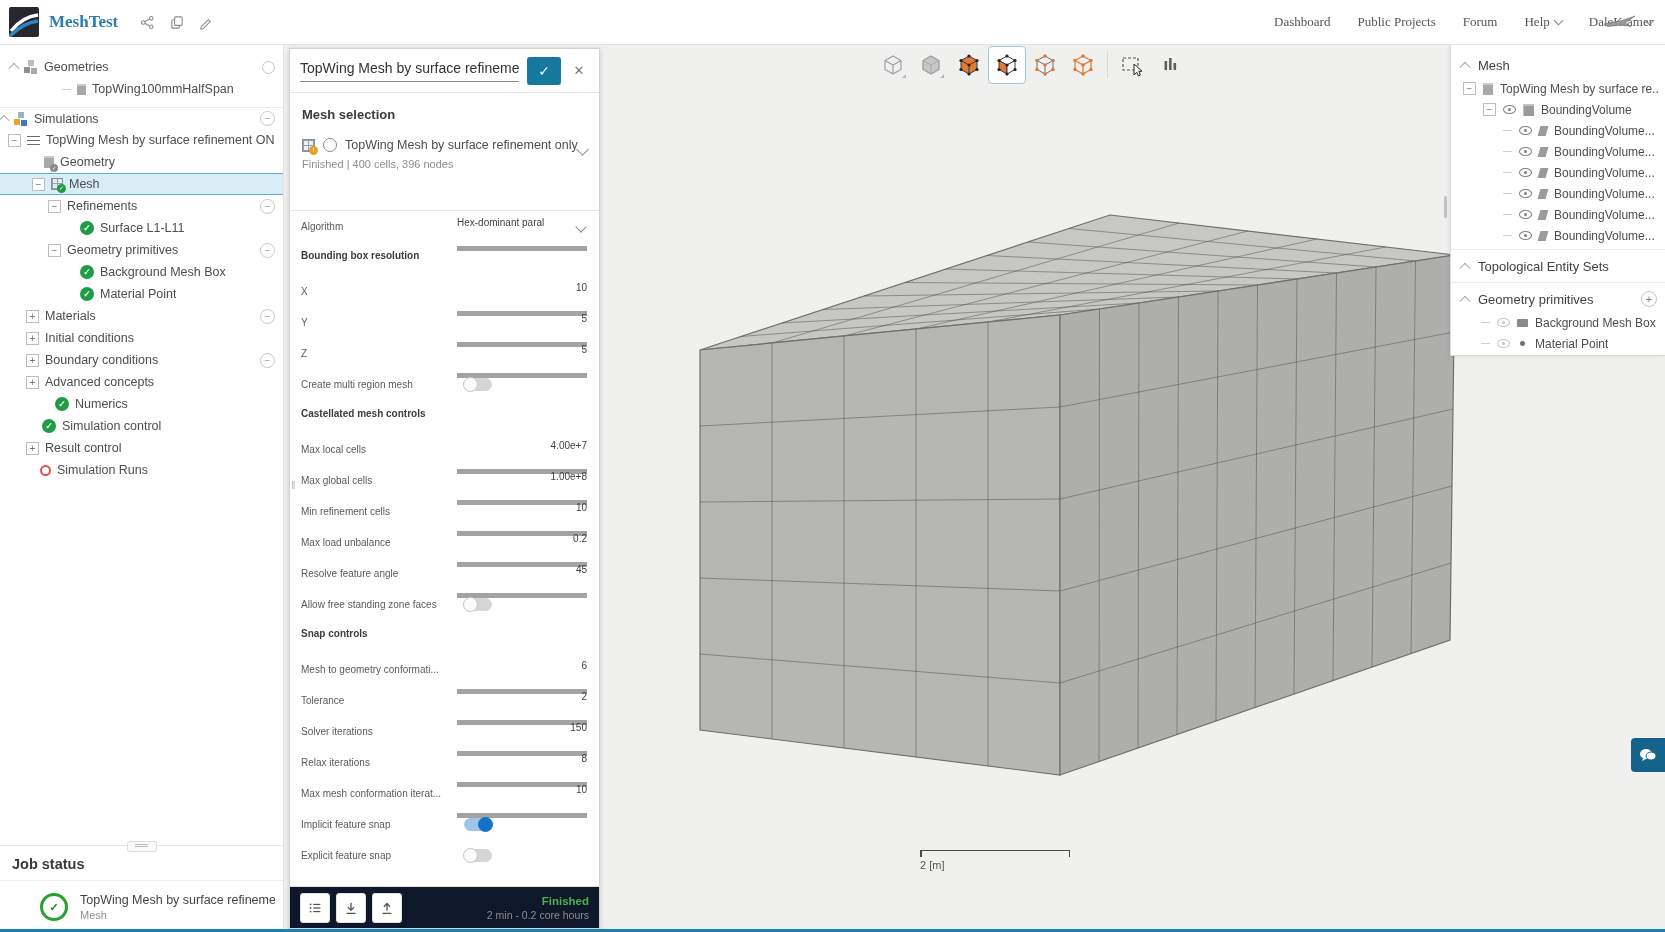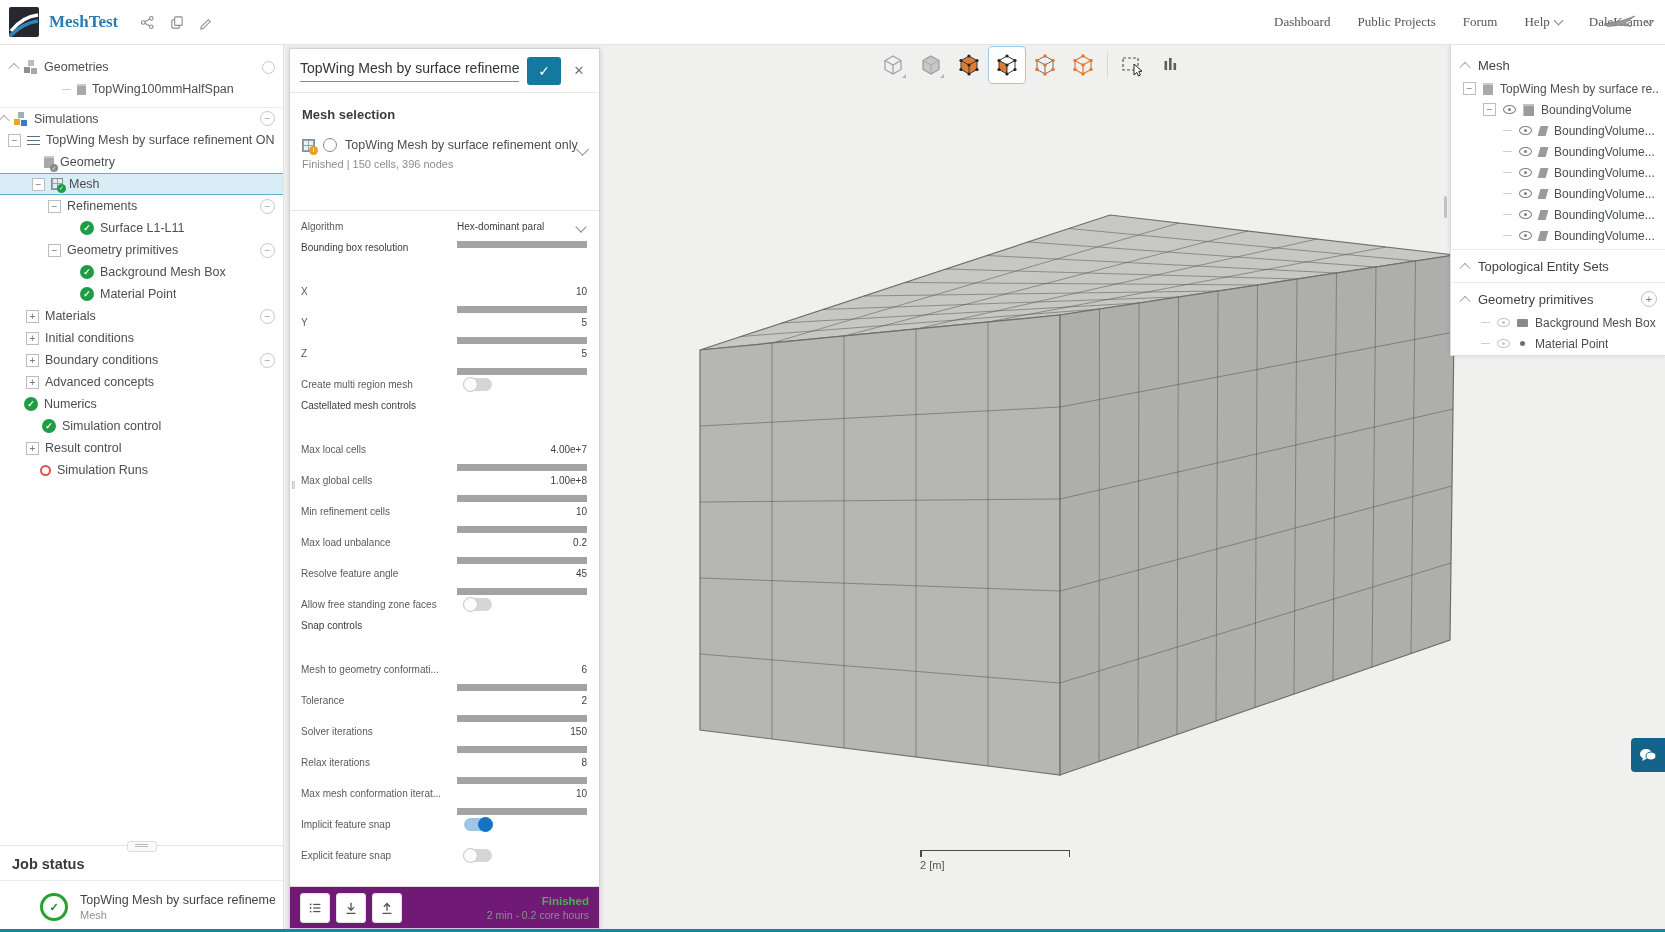--- a/index.html
+++ b/index.html
@@ -95,31 +95,31 @@
   .msicon{position:relative;width:13px;height:13px;border:1px solid #7f8f9c;box-sizing:border-box;background:
       repeating-linear-gradient(0deg,#93a2ae 0 1px,transparent 1px 5px),
       repeating-linear-gradient(90deg,#93a2ae 0 1px,transparent 1px 5px),#eef1f3;flex:none;}
   .msicon::after{content:"!";position:absolute;right:-4px;bottom:-4px;width:9px;height:9px;border-radius:50%;background:#e8a020;color:#fff;font-size:6px;line-height:9px;text-align:center;font-weight:700;}
   .msradio{width:14px;height:14px;border-radius:50%;border:1.4px solid #8a8a8a;box-sizing:border-box;flex:none;}
   .msname{font-size:12.5px;color:#4a4e52;white-space:nowrap;overflow:hidden;}
   .msmeta{font-size:11px;color:#8d8d8d;margin-top:6px;}
   .mschev{position:absolute;right:12px;top:52px;width:8px;height:8px;border-right:1.6px solid #8a8a8a;border-bottom:1.6px solid #8a8a8a;transform:rotate(45deg);}
   
   .frow{position:relative;display:flex;align-items:center;height:31px;padding:0 12px 0 11px;font-size:10px;color:#5a5a5a;}
-  .frow.t-section{height:34px;align-items:flex-start;padding-bottom:7px;font-weight:400;color:#3c3c3c;box-sizing:border-box;}
+  .frow.t-section{height:34px;align-items:center;padding-bottom:7px;font-weight:700;color:#3c3c3c;box-sizing:border-box;}
   .flabel{white-space:nowrap;overflow:hidden;}
-  .fval{margin-left:auto;width:130px;text-align:right;border-bottom:7px solid #a3a3a3;padding-bottom:9px;color:#3f3f3f;flex:none;white-space:nowrap;margin-top:15px;}
+  .fval{margin-left:auto;width:130px;text-align:right;border-bottom:5px solid #a3a3a3;padding-bottom:18px;color:#3f3f3f;flex:none;white-space:nowrap;margin-top:15px;}
   .frow.t-select .fval{text-align:left;position:relative;padding-right:14px;width:116px;overflow:hidden;}
   .fchev{position:absolute;right:14px;top:12px;width:7px;height:7px;border-right:1.5px solid #8a8a8a;border-bottom:1.5px solid #8a8a8a;transform:rotate(45deg);}
   .toggle{position:absolute;left:174px;top:9px;width:28px;height:13px;border-radius:7px;background:#d6d6d6;}
   .toggle .knob{position:absolute;left:-1px;top:-1px;width:15px;height:15px;border-radius:50%;background:#fbfbfb;border:1px solid #c4c4c4;box-sizing:border-box;}
   .frow.on .toggle{background:#9ec4e8;}
   .frow.on .toggle .knob{left:14px;background:#1473c4;border-color:#1473c4;}
   
-  .pfoot{position:absolute;left:0;right:0;bottom:0;height:42px;background:#701a75;border-top:1px solid #ddd;display:flex;align-items:center;padding:0 10px;box-sizing:border-box;gap:6px;z-index:5;}
+  .pfoot{position:absolute;left:0;right:0;bottom:0;height:42px;background:#0f172a;border-top:1px solid #ddd;display:flex;align-items:center;padding:0 10px;box-sizing:border-box;gap:6px;z-index:5;}
   .fbtn{width:28px;height:28px;border:1px solid #e3e3e3;border-radius:3px;display:flex;align-items:center;justify-content:center;background:#fff;}
   .fstatus{margin-left:auto;text-align:right;}
   .fstatus .st{color:#4caf50;font-size:11.5px;font-weight:700;}
   .fstatus .meta{color:#8d8d8d;font-size:10.5px;margin-top:2px;}
 
   
   .rpanel{position:absolute;left:1450px;top:44px;width:215px;height:312px;background:#fff;border-left:1px solid #dcdcdc;border-bottom:1px solid #dcdcdc;box-shadow:-1px 1px 4px rgba(0,0,0,.08);z-index:18;box-sizing:border-box;overflow:hidden;}
   .rhead{display:flex;align-items:center;gap:9px;height:26px;padding-left:10px;font-size:13px;color:#3e4347;}
   .rhead .caret{margin-top:2px;}
   .rsep{border-top:1px solid #ececec;margin-top:3px;padding-top:3px;}
@@ -327,21 +327,21 @@
         </div>
 
         <div class="trow" style="padding-left: 26px;">
 
           <span class="expbox">+</span>
 
           <span class="tlabel">Advanced concepts</span>
 
         </div>
 
-        <div class="trow" style="padding-left: 24px;">
+        <div class="trow" style="padding-left: 55px;">
 
           <span class="check"></span>
           <span class="tlabel">Numerics</span>
 
         </div>
 
         <div class="trow" style="padding-left: 42px;">
 
           <span class="check"></span>
           <span class="tlabel">Simulation control</span>
@@ -532,21 +532,21 @@
     </div>
     <div class="pgrip">‖</div>
 
     <div class="meshsel">
       <div class="msheading">Mesh selection</div>
       <div class="msrow">
         <span class="msicon"></span>
         <span class="msradio"></span>
         <span class="msname">TopWing Mesh by surface refinement only</span>
       </div>
-      <div class="msmeta">Finished | 150 cells, 396 nodes</div>
+      <div class="msmeta">Finished | 400 cells, 396 nodes</div>
       <span class="mschev"></span>
     </div>
 
     <div class="fields">
 
         <div class="frow t-select">
           <span class="flabel">Algorithm</span>
           <span class="fval">Hex-dominant paral</span>
           <span class="fchev"></span>
 

